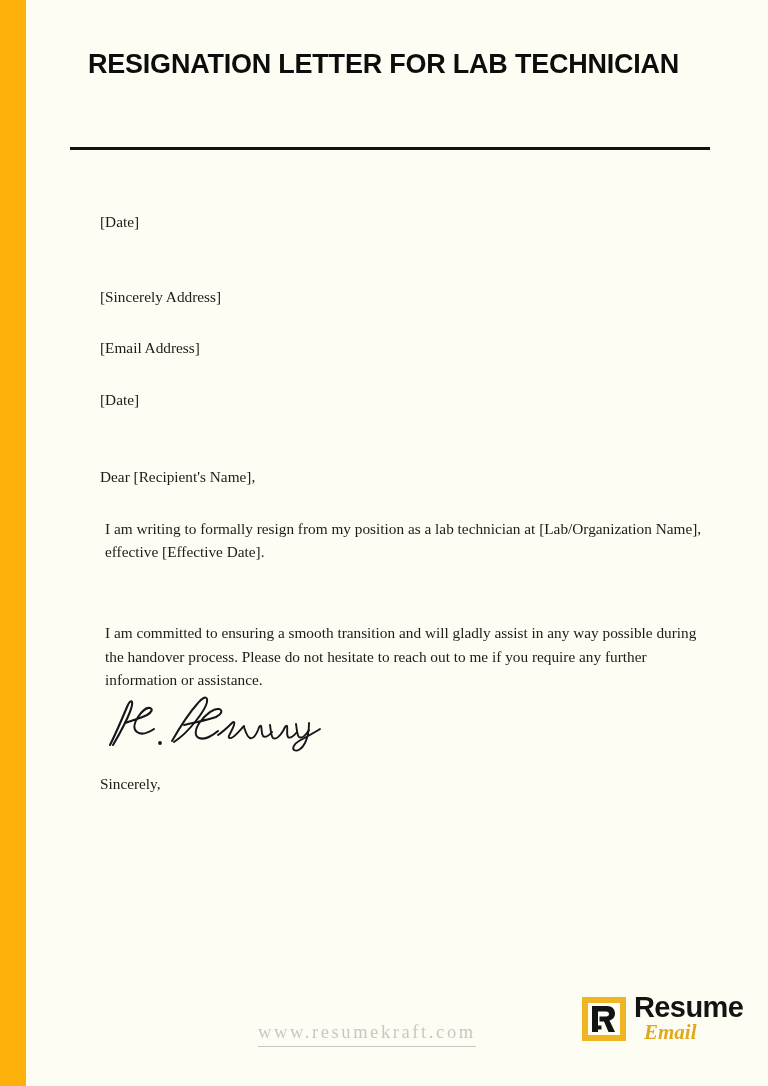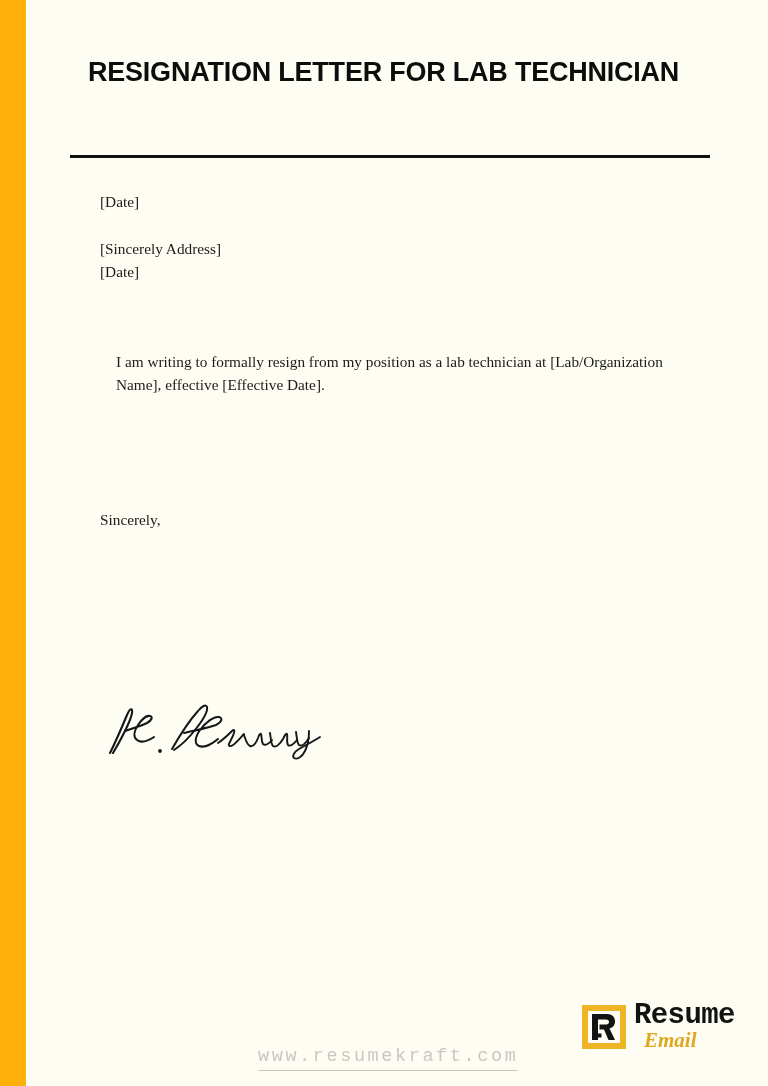--- a/index.html
+++ b/index.html
@@ -31,21 +31,21 @@
     top: 0;
     width: 26px;
     height: 1086px;
     background: #fdb009;
   }
 
   
   #content {
     position: absolute;
     left: 26px;
-    top: 8px;
+    top: 0;
     width: 742px;
     height: 788px;
   }
 
   
   .doc-title {
     position: absolute;
     left: 62px;
     top: 49px;
     width: 660px;
@@ -80,52 +80,52 @@
     line-height: 23.2px;
   }
 
   .block {
     margin: 0 0 0 0;
   }
 
   .line {
     display: block;
     white-space: pre-wrap;
+    margin-top: 28px;
   }
   .gap-md { height: 24px; }
   .gap-lg { height: 26px; }
 
   p.para {
-    margin: 16px;
+    margin: 5px;
   }
 
   
   .sign-wrap {
     position: absolute;
     left: 74px;
     top: 693px;
     width: 300px;
     height: 70px;
   }
   .sign-svg { display: block; }
 
   
   .footer-url {
     position: absolute;
     left: 232px;
     top: 1022px;
-    font-family: Liberation Mono, monospace;
+    font-family: Liberation Serif, serif;
     font-size: 18.5px;
     letter-spacing: 2.6px;
     color: #c9c7c2;
     text-decoration: none;
     border-bottom: 1.6px solid #c9c7c2;
     padding-bottom: 3px;
     white-space: nowrap;
-    margin-top: 16px;
   }
 
   .brand {
     position: absolute;
     left: 556px;
     top: 993px;
     width: 170px;
     height: 60px;
   }
   .brand-mark {
@@ -139,21 +139,21 @@
     background: #fefdf3;
   }
   .brand-mark-svg {
     position: absolute;
     left: 0; top: 0;
   }
   .brand-name {
     position: absolute;
     left: 52px;
     top: 0px;
-    font-family: Liberation Mono, monospace;
+    font-family: Liberation Sans, sans-serif;
     font-weight: bold;
     font-size: 29px;
     letter-spacing: -0.6px;
     color: #131313;
     line-height: 1;
   }
   .brand-sub {
     position: absolute;
     left: 62px;
     top: 29px;
@@ -181,35 +181,40 @@
     <div class="letter">
 
       <div class="block">
         <span class="line">[Date]</span>
       </div>
 
       <div class="gap-md"></div>
 
       <div class="block">
         <span class="line">[Sincerely Address]</span>
+        <span class="line">[Email Address]</span>
         <span class="line">[Date]</span>
       </div>
 
       <div class="gap-lg"></div>
 
+      <div class="block">
+        <span class="line">Dear [Recipient's Name],</span>
+      </div>
 
       <div class="gap-md"></div>
 
       <p class="para">I am writing to formally resign from my position as a lab technician at [Lab/Organization Name], effective [Effective Date].</p>
 
       <div class="gap-md"></div>
 
 
       <div class="gap-md"></div>
 
+      <p class="para">I am committed to ensuring a smooth transition and will gladly assist in any way possible during the handover process. Please do not hesitate to reach out to me if you require any further information or assistance.</p>
 
       <div class="gap-md"></div>
 
 
       <div class="gap-md"></div>
 
       <div class="block">
         <span class="line">Sincerely,</span>
       </div>
 

